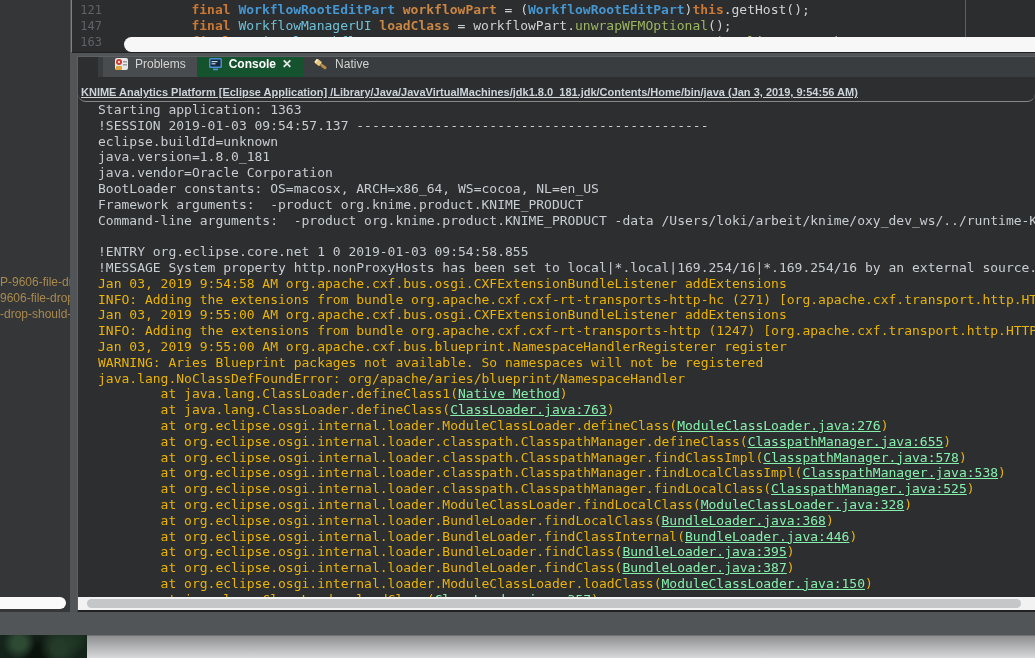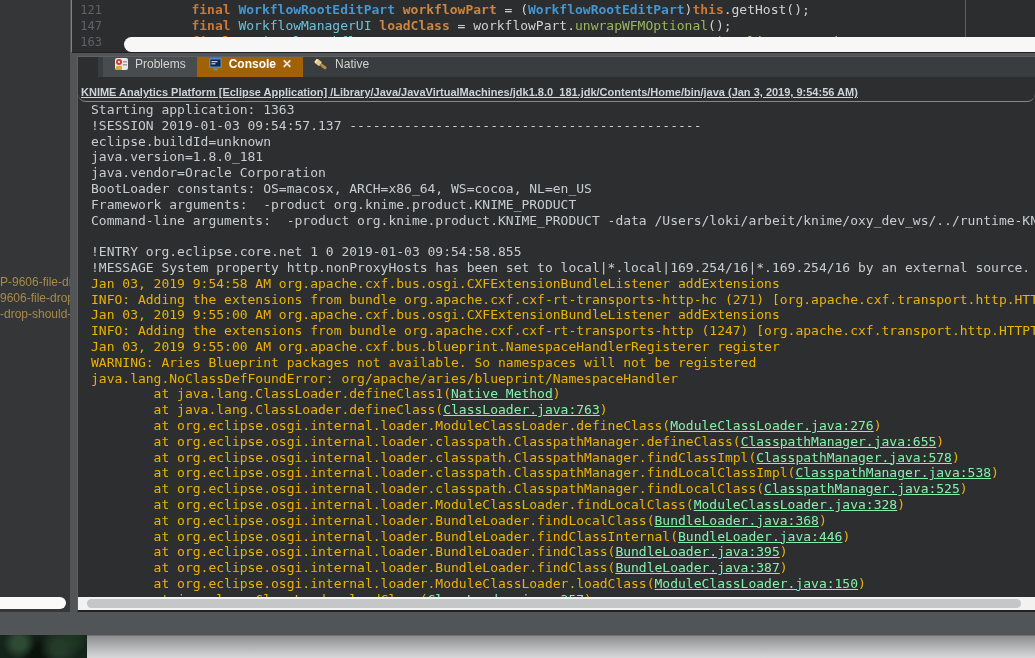--- a/index.html
+++ b/index.html
@@ -36,32 +36,32 @@
 
   
   #console-window { left:77px; top:56px; width:958px; height:556px; background:#2c2e30;
                     border-left:1px solid #5d6062; border-top:1px solid #5d6062;
                     border-bottom:2px solid #202224; overflow:hidden; }
   #tabbar { position:absolute; left:0; top:0; right:0; height:20px; background:#3a3d3f;
             display:flex; align-items:flex-end; padding-left:5px;margin-left:20px; }
   .tab { height:26px; display:flex; align-items:center; gap:6px; padding:0 11px;
          border-radius:5px 5px 0 0; font-size:12px; color:#d3d3d3; }
   .tab.inactive { background:#494c4e; }
-  .tab.active { background:#a16207; color:#ffffff; font-weight:bold; }
+  .tab.active { background:#14532d; color:#ffffff; font-weight:bold; }
   .tab.bare { background:transparent; }
   .tab-close { font-size:12px; font-weight:bold; color:#e6e6e6; line-height:1; cursor:default; }
   .tabicon { width:15px; height:13px; display:inline-block; }
 
   #console-header { position:absolute; left:0; top:28px; right:0; height:17px;
                     padding:1px 0 0 3px; background:#2c2e30; border-bottom:1px solid #85898c;
                     font-size:11px; font-weight:bold; color:#ccd4da; white-space:nowrap; overflow:hidden;border-radius:8px; }
   #console-header span { text-decoration:underline; }
 
   #console-output { position:absolute; left:0; top:45px; right:0; bottom:13px;
-                    padding-left:13px; overflow:hidden;
+                    padding-left:20px; overflow:hidden;
                     font-family:"DejaVu Sans Mono", monospace; font-size:13px; line-height:15.8px;
                     white-space:pre; }
   .cline { height:15.8px; }
   .seg-p { color:#c8cdd2; }
   .seg-e { color:#eab308; }
   .seg-l { color:#86efac; text-decoration:underline; }
 
   #console-hscroll { position:absolute; left:0; right:0; bottom:0; height:13px; background:#f2f2f3; }
   #console-hscroll-thumb { position:absolute; left:9px; right:14px; top:2px; height:9px;
                            background:#c5c6c8; border-radius:5px; }

